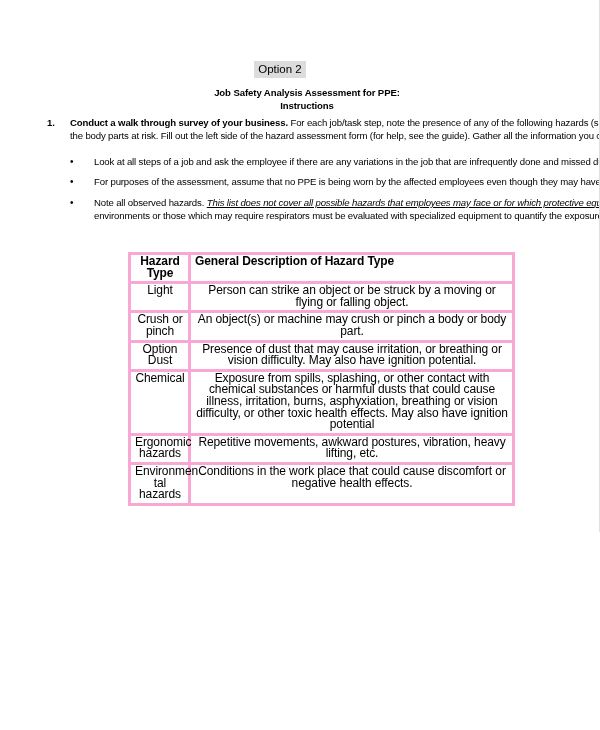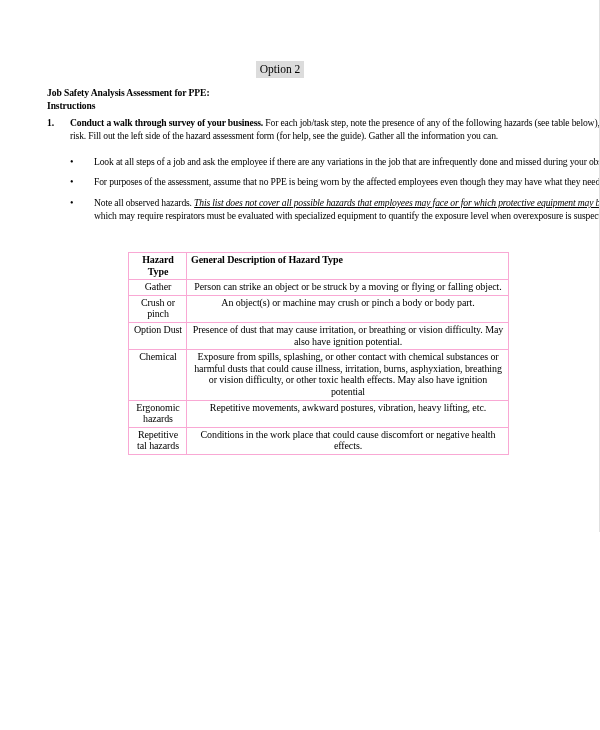--- a/index.html
+++ b/index.html
@@ -8,21 +8,21 @@
     background: #ffffff;
   }
   .page {
     position: relative;
     width: 600px;
     height: 532px;
     background: #ffffff;
     overflow: hidden;
     box-sizing: border-box;
     border-right: 1px solid #e0e0e0;
-    font-family: Liberation Serif, serif;
+    font-family: Liberation Sans, sans-serif;
     color: #000000;
   }
   
   .canvas {
     position: absolute;
     left: 0;
     top: 0;
     width: 760px;
     height: 730px;
   }
@@ -41,20 +41,21 @@
     background: #dcdcdc;
     padding: 2px 4px 2px 4px;
     line-height: 13px;
   }
 
   .heading-block {
     position: absolute;
     left: 47px;
     top: 87px;
     width: 520px;
+    text-align: center;
   }
   .heading-line {
     font-size: 9.6px;
     font-weight: bold;
     line-height: 12.8px;
     letter-spacing: -0.1px;
   }
 
   .numbered-item {
     position: absolute;
@@ -110,24 +111,24 @@
 
   .hazard-table {
     position: absolute;
     left: 128px;
     top: 252px;
     border-collapse: collapse;
     width: 364px;
     table-layout: fixed;
   }
   .hazard-table td, .hazard-table th {
-    border: 1px solid #f9a8d4;
+    border: 3px solid #f9a8d4;
     vertical-align: top;
     padding: 1px 3px 2px 4px;
-    font-size: 10px;
+    font-size: 12px;
     line-height: 11.6px;
     letter-spacing: -0.1px;
   }
   .hazard-table th {
     font-weight: bold;
     text-align: left;
   }
   .col-type {
     width: 50px;
     text-align: center;
@@ -185,41 +186,41 @@
 
     <table class="hazard-table">
       <thead>
         <tr>
           <th class="col-type">Hazard Type</th>
           <th class="col-desc">General Description of Hazard Type</th>
         </tr>
       </thead>
       <tbody>
         <tr>
-          <td class="col-type">Gather</td>
+          <td class="col-type">Light</td>
           <td class="col-desc">Person can strike an object or be struck by a moving or flying or falling object.</td>
         </tr>
         <tr>
           <td class="col-type">Crush or pinch</td>
           <td class="col-desc">An object(s) or machine may crush or pinch a body or body part.</td>
         </tr>
         <tr>
           <td class="col-type">Option Dust</td>
           <td class="col-desc">Presence of dust that may cause irritation, or breathing or vision difficulty.  May also have ignition potential.</td>
         </tr>
         <tr>
           <td class="col-type">Chemical</td>
           <td class="col-desc">Exposure from spills, splashing, or other contact with chemical substances or harmful dusts that could cause illness, irritation, burns, asphyxiation, breathing or vision difficulty, or other toxic health effects.  May also have ignition potential</td>
         </tr>
         <tr>
           <td class="col-type">Ergonomic hazards</td>
           <td class="col-desc">Repetitive movements, awkward postures, vibration, heavy lifting, etc.</td>
         </tr>
         <tr>
-          <td class="col-type">Repetitive tal hazards</td>
+          <td class="col-type">Environmen tal hazards</td>
           <td class="col-desc">Conditions in the work place that could cause discomfort or negative health effects.</td>
         </tr>
       </tbody>
     </table>
 
     <div class="bullets bottom">
 
       <div class="bullet-row">
         <span class="bullet-dot">•</span>
         <div class="bullet-text">

